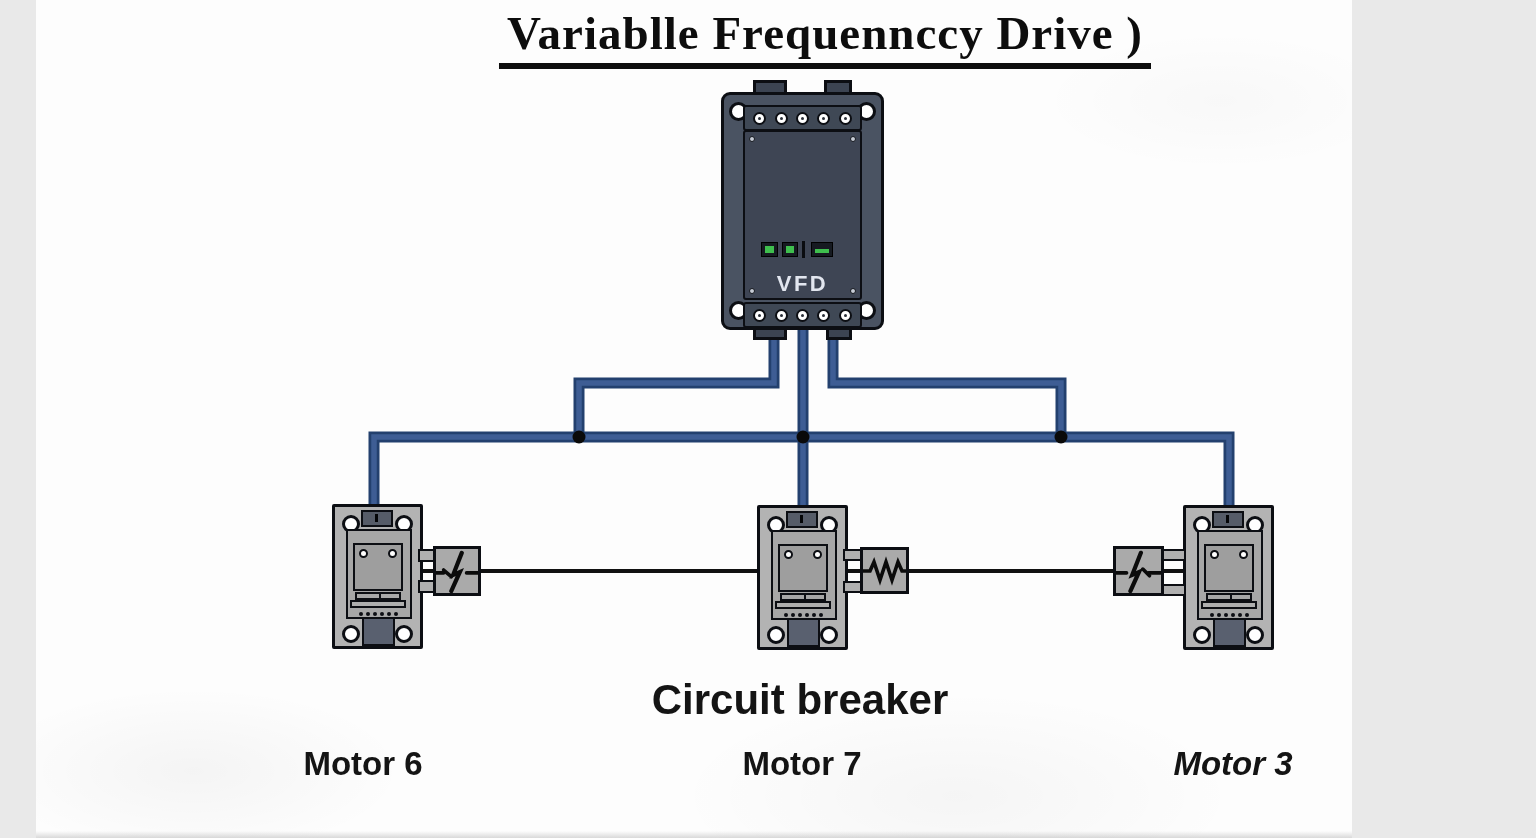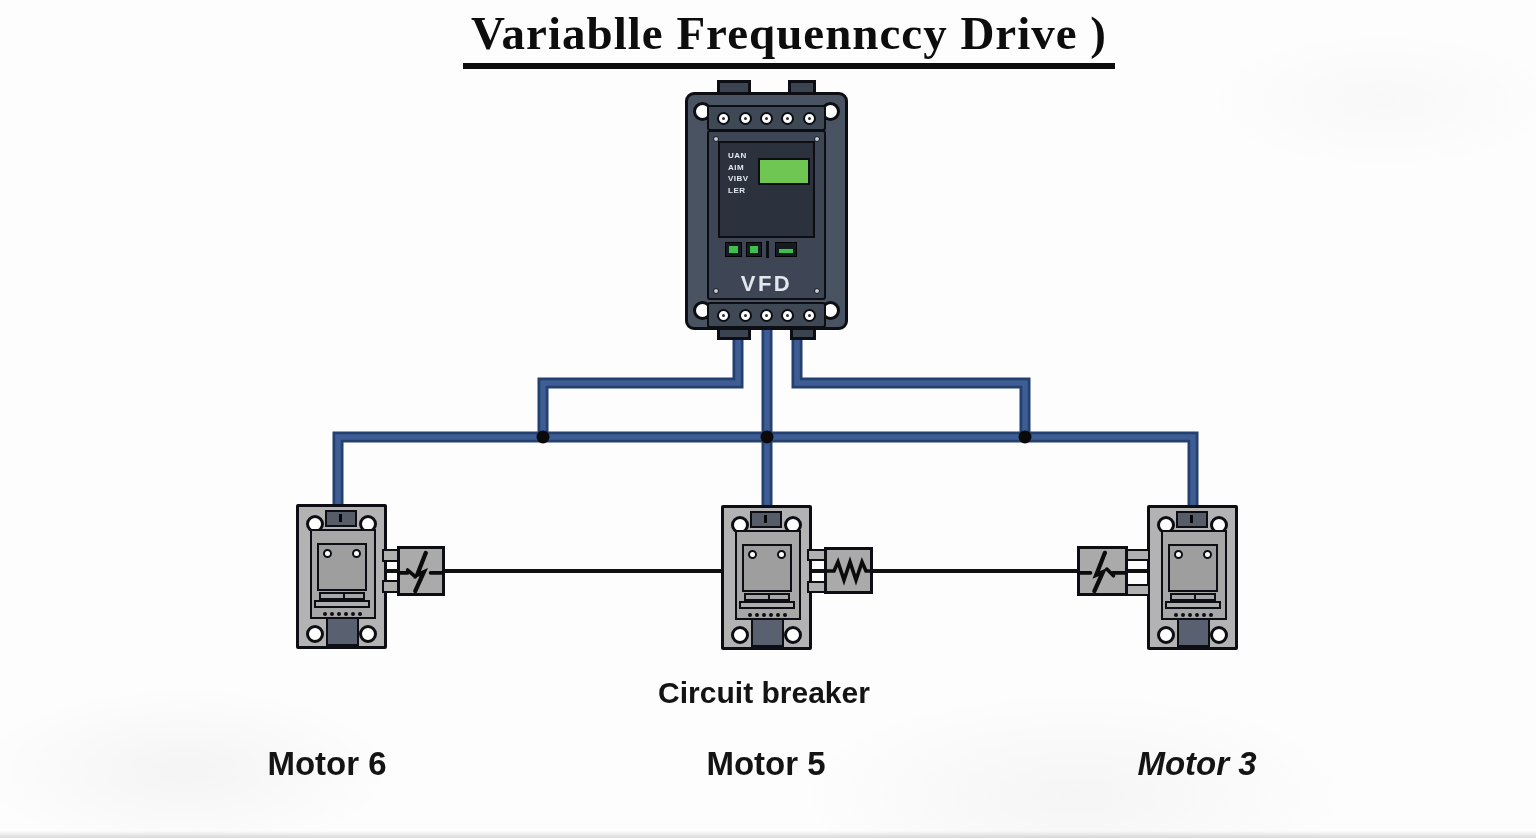--- a/index.html
+++ b/index.html
@@ -1,23 +1,24 @@
 <!DOCTYPE html>
 <html><head>
 <meta charset="utf-8">
 <style>
   html,body{margin:0;padding:0;background:#e9e9e9;}
   .canvas{
-    position:relative;width:1536px;height:838px;overflow:hidden;
+    position:relative;width:1316px;height:838px;overflow:hidden;
     background:
       radial-gradient(ellipse 300px 120px at 12% 92%, rgba(0,0,0,0.035), transparent 70%),
       radial-gradient(ellipse 400px 150px at 70% 95%, rgba(0,0,0,0.03), transparent 70%),
       radial-gradient(ellipse 260px 100px at 90% 12%, rgba(0,0,0,0.02), transparent 70%),
       #fdfdfd;
     font-family:"Liberation Sans", sans-serif;
+    margin-left:36px;
   }
   .bottom-shade{position:absolute;left:0;right:0;bottom:0;height:7px;background:linear-gradient(to bottom,rgba(255,255,255,0),rgba(150,150,150,0.35));}
   
   .title{
     position:absolute;top:6px;left:789px;transform:translateX(-50%);
     font-family:"Liberation Serif", serif;font-weight:bold;font-size:47px;color:#0d0d0d;
     letter-spacing:1px;white-space:nowrap;
     border-bottom:6px solid #0d0d0d;padding:0 8px 3px 8px;
   }
   
@@ -69,21 +70,21 @@
   .m-ped2{position:absolute;left:2px;top:69px;width:56px;height:8px;background:#aeaeae;border:2px solid #0c0e13;box-sizing:border-box;}
   .m-dots{position:absolute;left:11px;top:81px;display:flex;gap:3px;}
   .m-dots i{width:4px;height:4px;border-radius:50%;background:#0c0e13;}
   .m-block{position:absolute;left:27px;top:110px;width:33px;height:29px;background:#59606f;border:2.5px solid #0c0e13;box-sizing:border-box;}
   
   .conn-tab{position:absolute;background:#b0b0b0;border:2.5px solid #0c0e13;box-sizing:border-box;z-index:2;}
   .breaker{position:absolute;background:#aaaaaa;border:3px solid #0c0e13;box-sizing:border-box;z-index:3;}
   .breaker svg{position:absolute;left:0;top:0;width:100%;height:100%;}
   
   .caption{position:absolute;transform:translateX(-50%);color:#141414;font-weight:bold;white-space:nowrap;}
-  .cb-caption{font-size:30px;}
+  .cb-caption{font-size:42px;}
   .motor-caption{font-size:33px;}
 </style>
 </head>
 <body>
 
 <div class="canvas">
 
   <div class="title">Variablle Frequennccy Drive )</div>
 
   <svg class="wires" width="1536" height="838" viewBox="0 0 1536 838">
@@ -130,29 +131,20 @@
         <span class="terminal"></span>
         <span class="terminal"></span>
       </div>
 
       <div class="inner-panel">
         <div class="screw" style="left:4px;top:4px;"></div>
         <div class="screw" style="right:4px;top:4px;"></div>
         <div class="screw" style="left:4px;top:156px;"></div>
         <div class="screw" style="right:4px;top:156px;"></div>
 
-        <div class="display-module">
-          <div class="panel-labels">
-            <div>UAN</div>
-            <div>AIM</div>
-            <div>VIBV</div>
-            <div>LER</div>
-          </div>
-          <div class="lcd"></div>
-        </div>
 
         <div class="btn" style="left:16px;width:17px;">
             <span class="green"></span>
           </div>
         <div class="btn" style="left:37px;width:16px;">
             <span class="green"></span>
           </div>
         <div class="btn-divider"></div>
         <div class="btn btn3" style="left:66px;width:22px;">
             <span class="green"></span>
@@ -275,17 +267,17 @@
         <path d="M-2 25 H10"></path>
         <path d="M25 4 L16 27 L23 24 L14 44" stroke-width="4.4"></path>
         <path d="M27 21 L34 28"></path>
         <path d="M33 25 H47"></path>
       </g>
     </svg>
   </div>
 
   <div class="caption cb-caption" style="left:764px;top:676px;">Circuit breaker</div>
   <div class="caption motor-caption" style="left:327px;top:745px;">Motor 6</div>
-  <div class="caption motor-caption" style="left:766px;top:745px;">Motor 5</div>
+  <div class="caption motor-caption" style="left:766px;top:745px;">Motor 7</div>
   <div class="caption motor-caption" style="left:1197px;top:745px;font-style:italic;">Motor 3</div>
 
   <div class="bottom-shade"></div>
 </div>
 
 </body></html>

